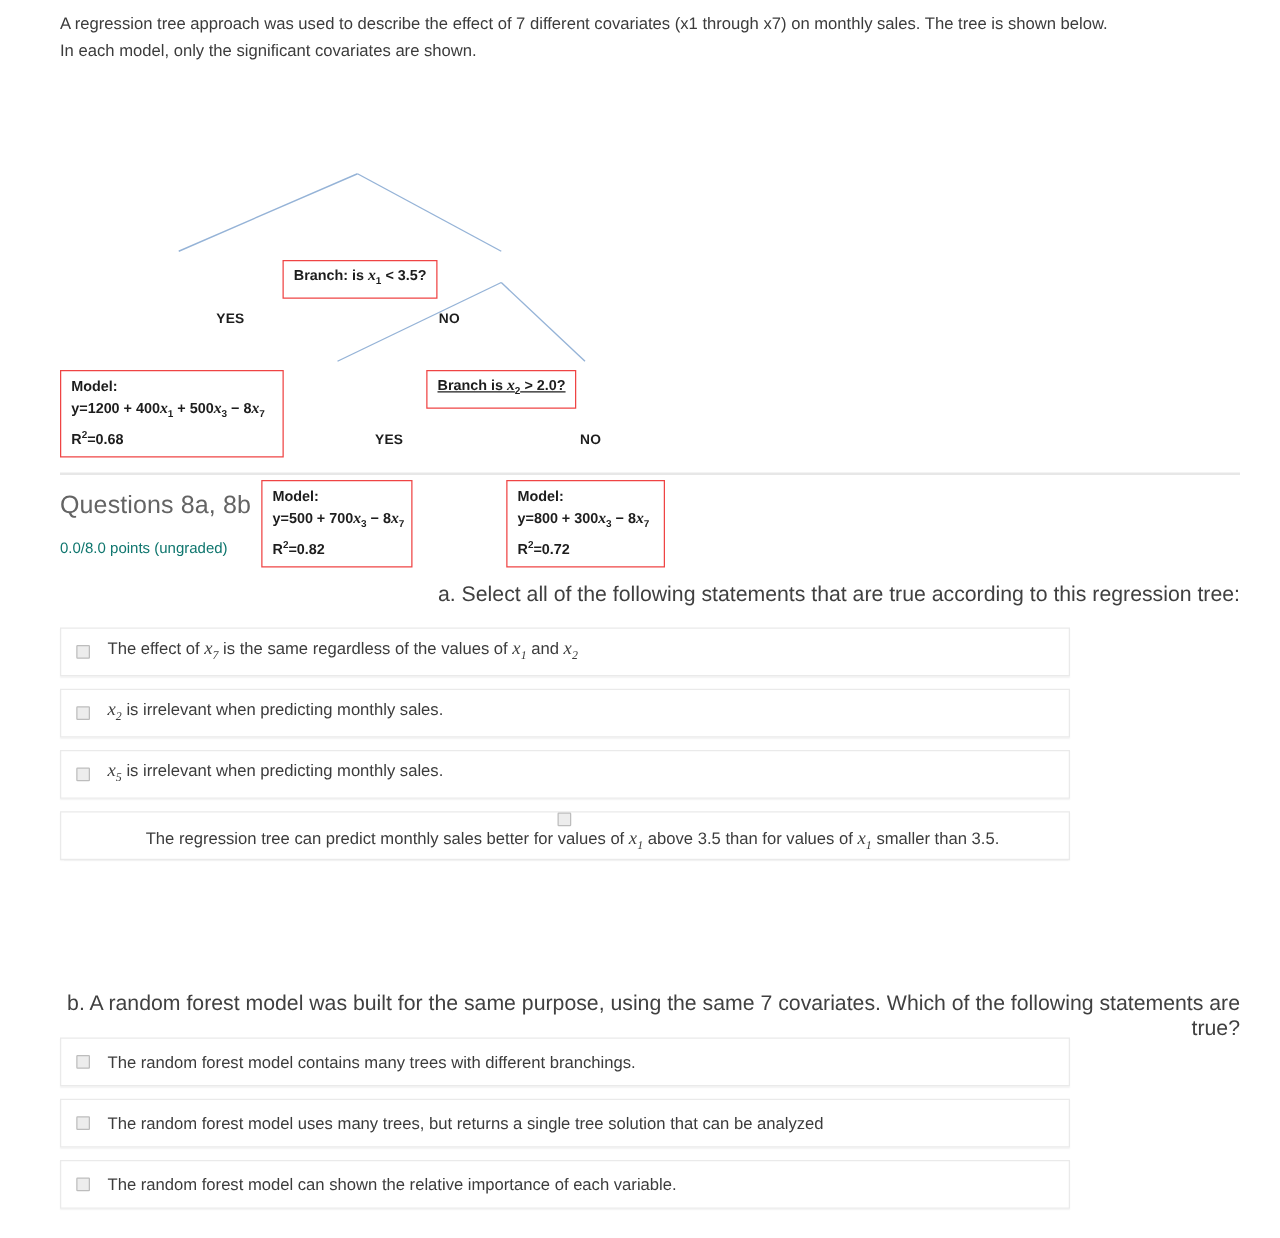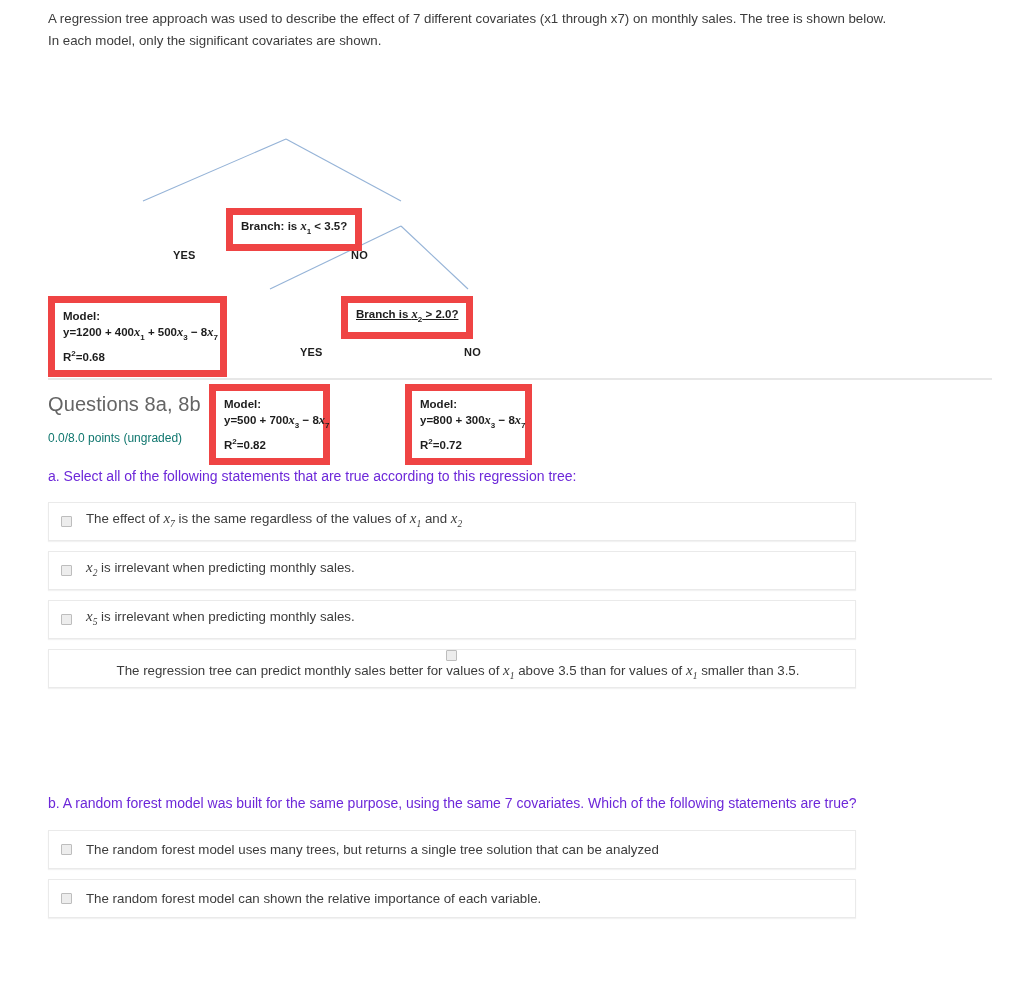--- a/index.html
+++ b/index.html
@@ -38,21 +38,21 @@
   }
   .tree-svg {
     position: absolute;
     left: 0; top: 0;
     width: 600px;
     height: 270px;
   }
   .node {
     position: absolute;
     box-sizing: border-box;
-    border: 7px solid #ef4444;
+    border: 1px solid #ef4444;
     background: #ffffff;
     font-size: 11.5px;
     line-height: 15.5px;
     color: #1d1d1d;
     padding: 3px 7px 4px 7px;
     white-space: nowrap;
   }
   .node.branch {
     font-weight: 700;
     padding: 4px 8px 5px 8px;
@@ -122,23 +122,24 @@
     left: 48px;
     top: 431px;
     font-size: 12px;
     color: #0f766e;
   }
 
   .prompt {
     position: absolute;
     left: 48px;
     width: 944px;
-    font-size: 14px;
+    font-size: 17px;
     line-height: 20px;
-    color: #6d28d9;
+    color: #404040;
+    text-align: right;
   }
   #prompt-a { top: 466px; }
   #prompt-b { top: 793px; }
 
   
   .options {
     position: absolute;
     left: 48px;
     width: 944px;
   }
@@ -258,19 +259,23 @@
     <div class="option indented">
       <span class="cbox"></span>
       <span class="otext">The regression tree can predict monthly sales better for values of <span class="mvar">x<sub>1</sub></span> above 3.5 than for values of <span class="mvar">x<sub>1</sub></span> smaller than 3.5.</span>
     </div>
   </div>
 
 <div class="prompt" id="prompt-b">b. A random forest model was built for the same purpose, using the same 7 covariates. Which of the following statements are true?</div>
 <div class="options" id="options-b">
     <div class="option">
       <span class="cbox"></span>
+      <span class="otext">The random forest model contains many trees with different branchings.</span>
+    </div>
+    <div class="option">
+      <span class="cbox"></span>
       <span class="otext">The random forest model uses many trees, but returns a single tree solution that can be analyzed</span>
     </div>
     <div class="option">
       <span class="cbox"></span>
       <span class="otext">The random forest model can shown the relative importance of each variable.</span>
     </div>
   </div>
 
 </body></html>

